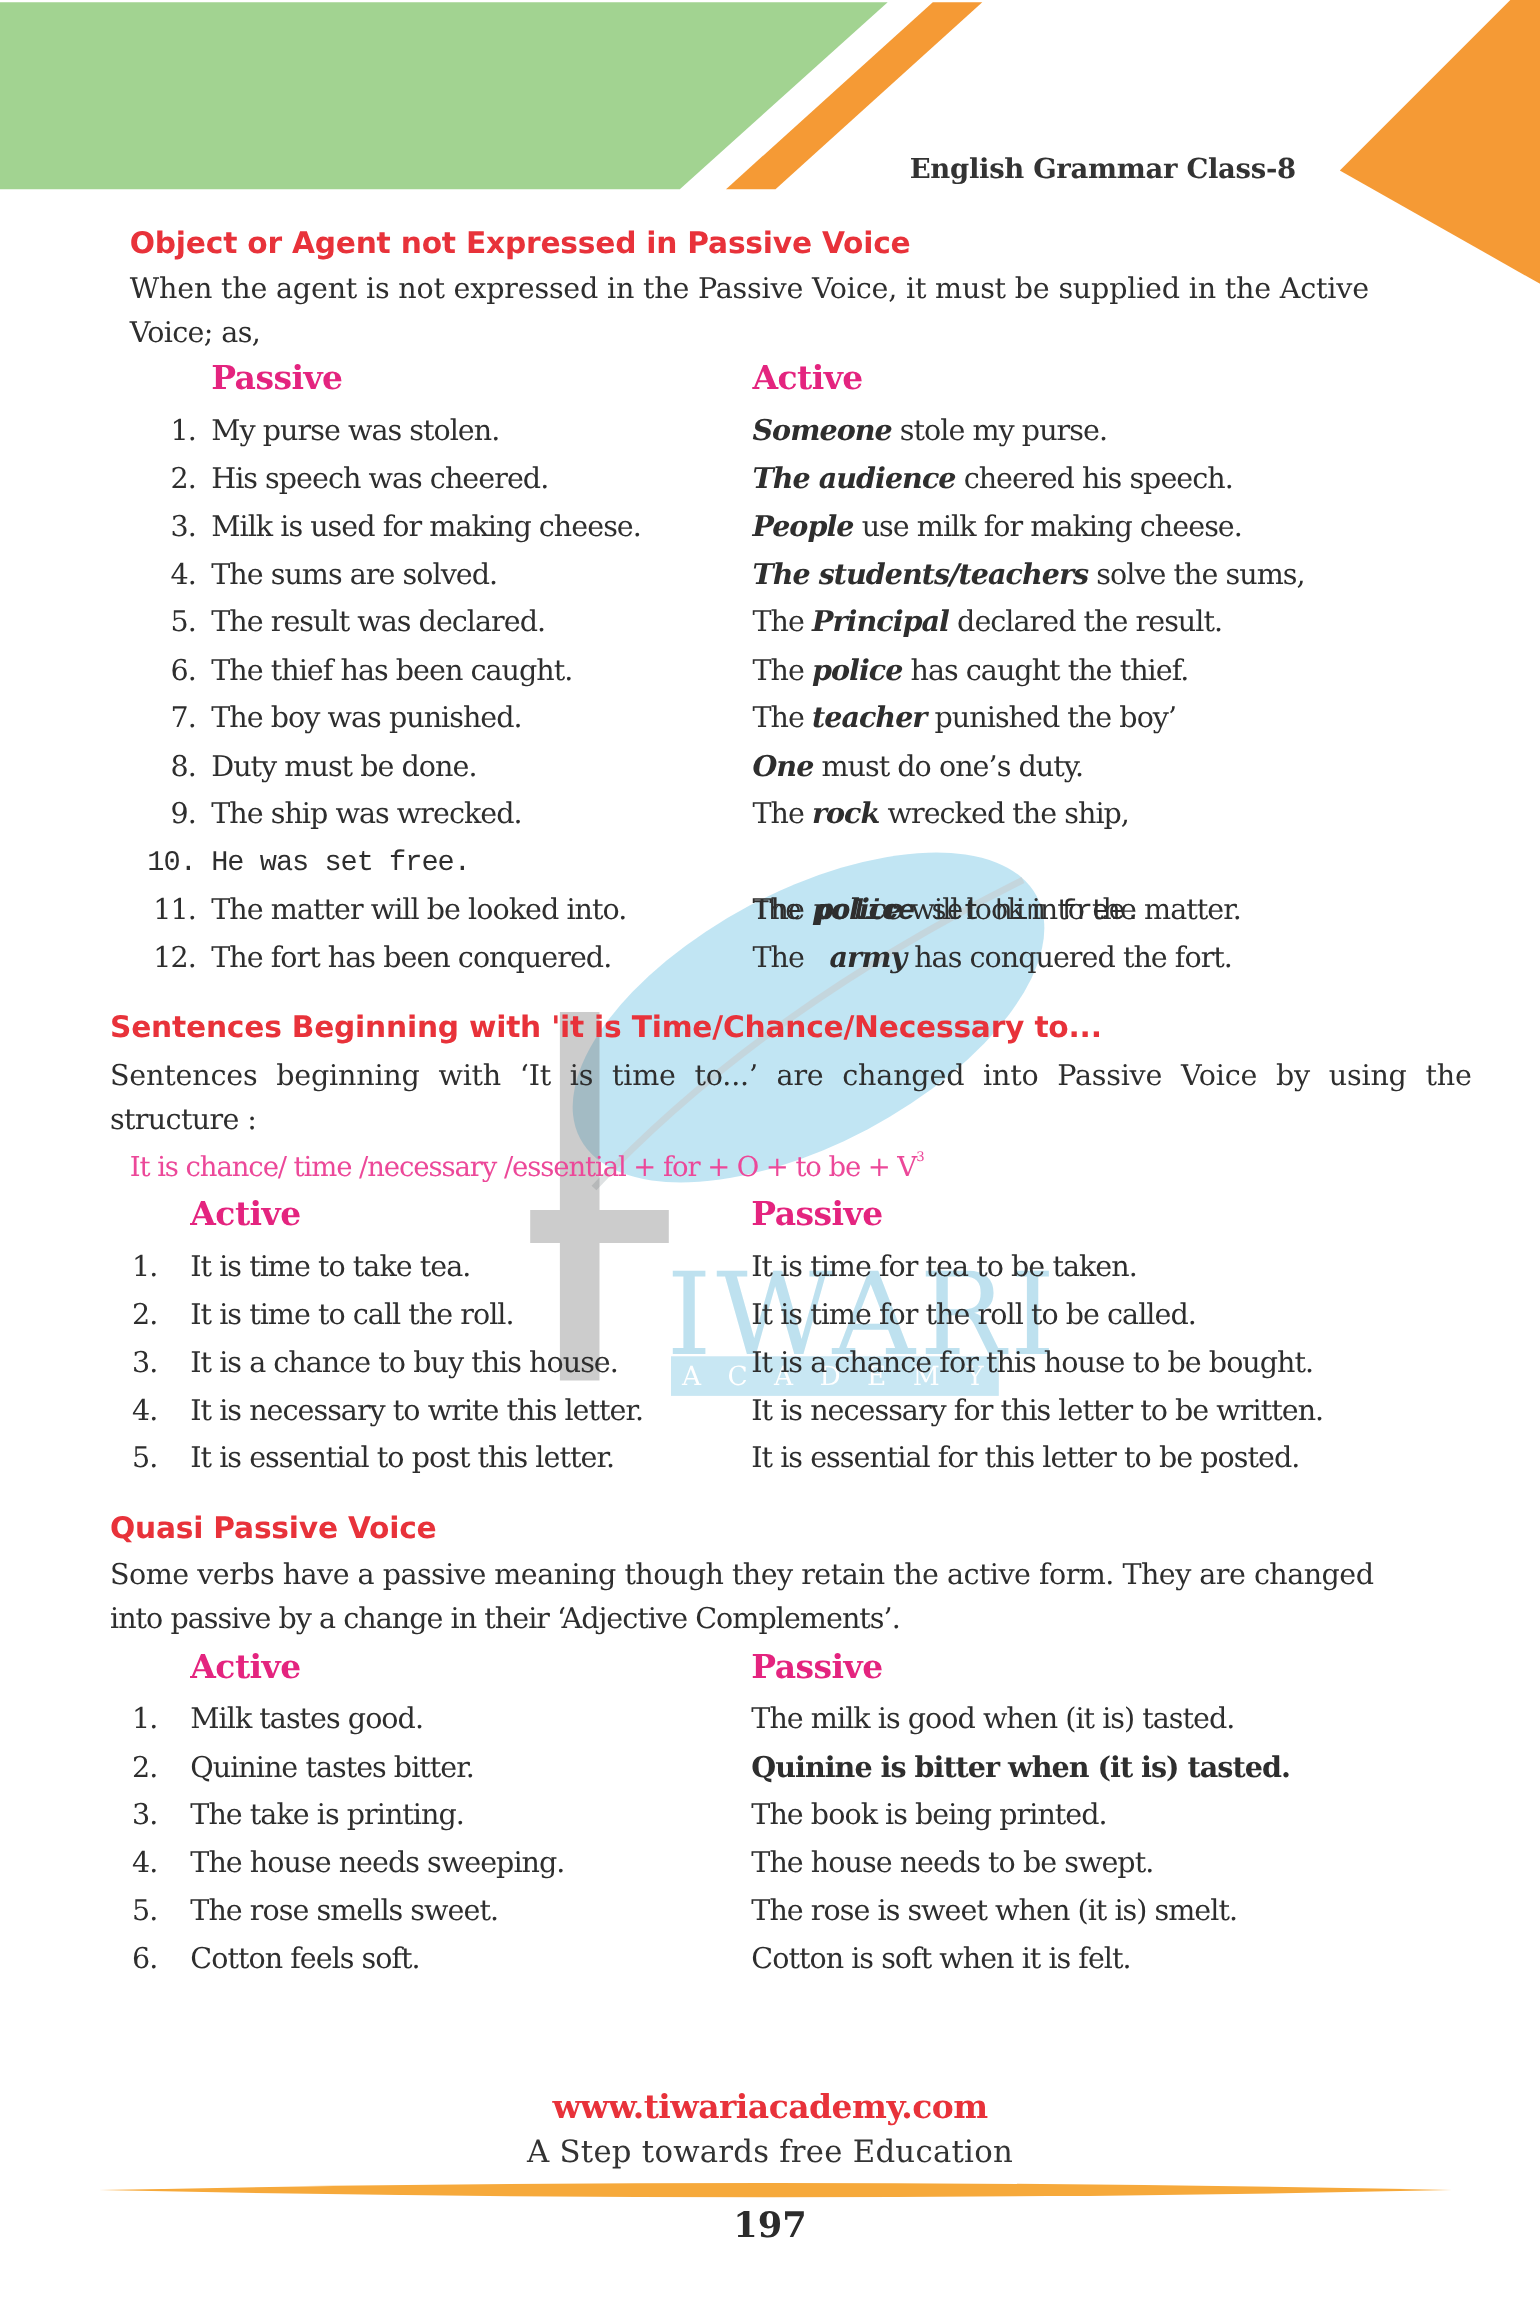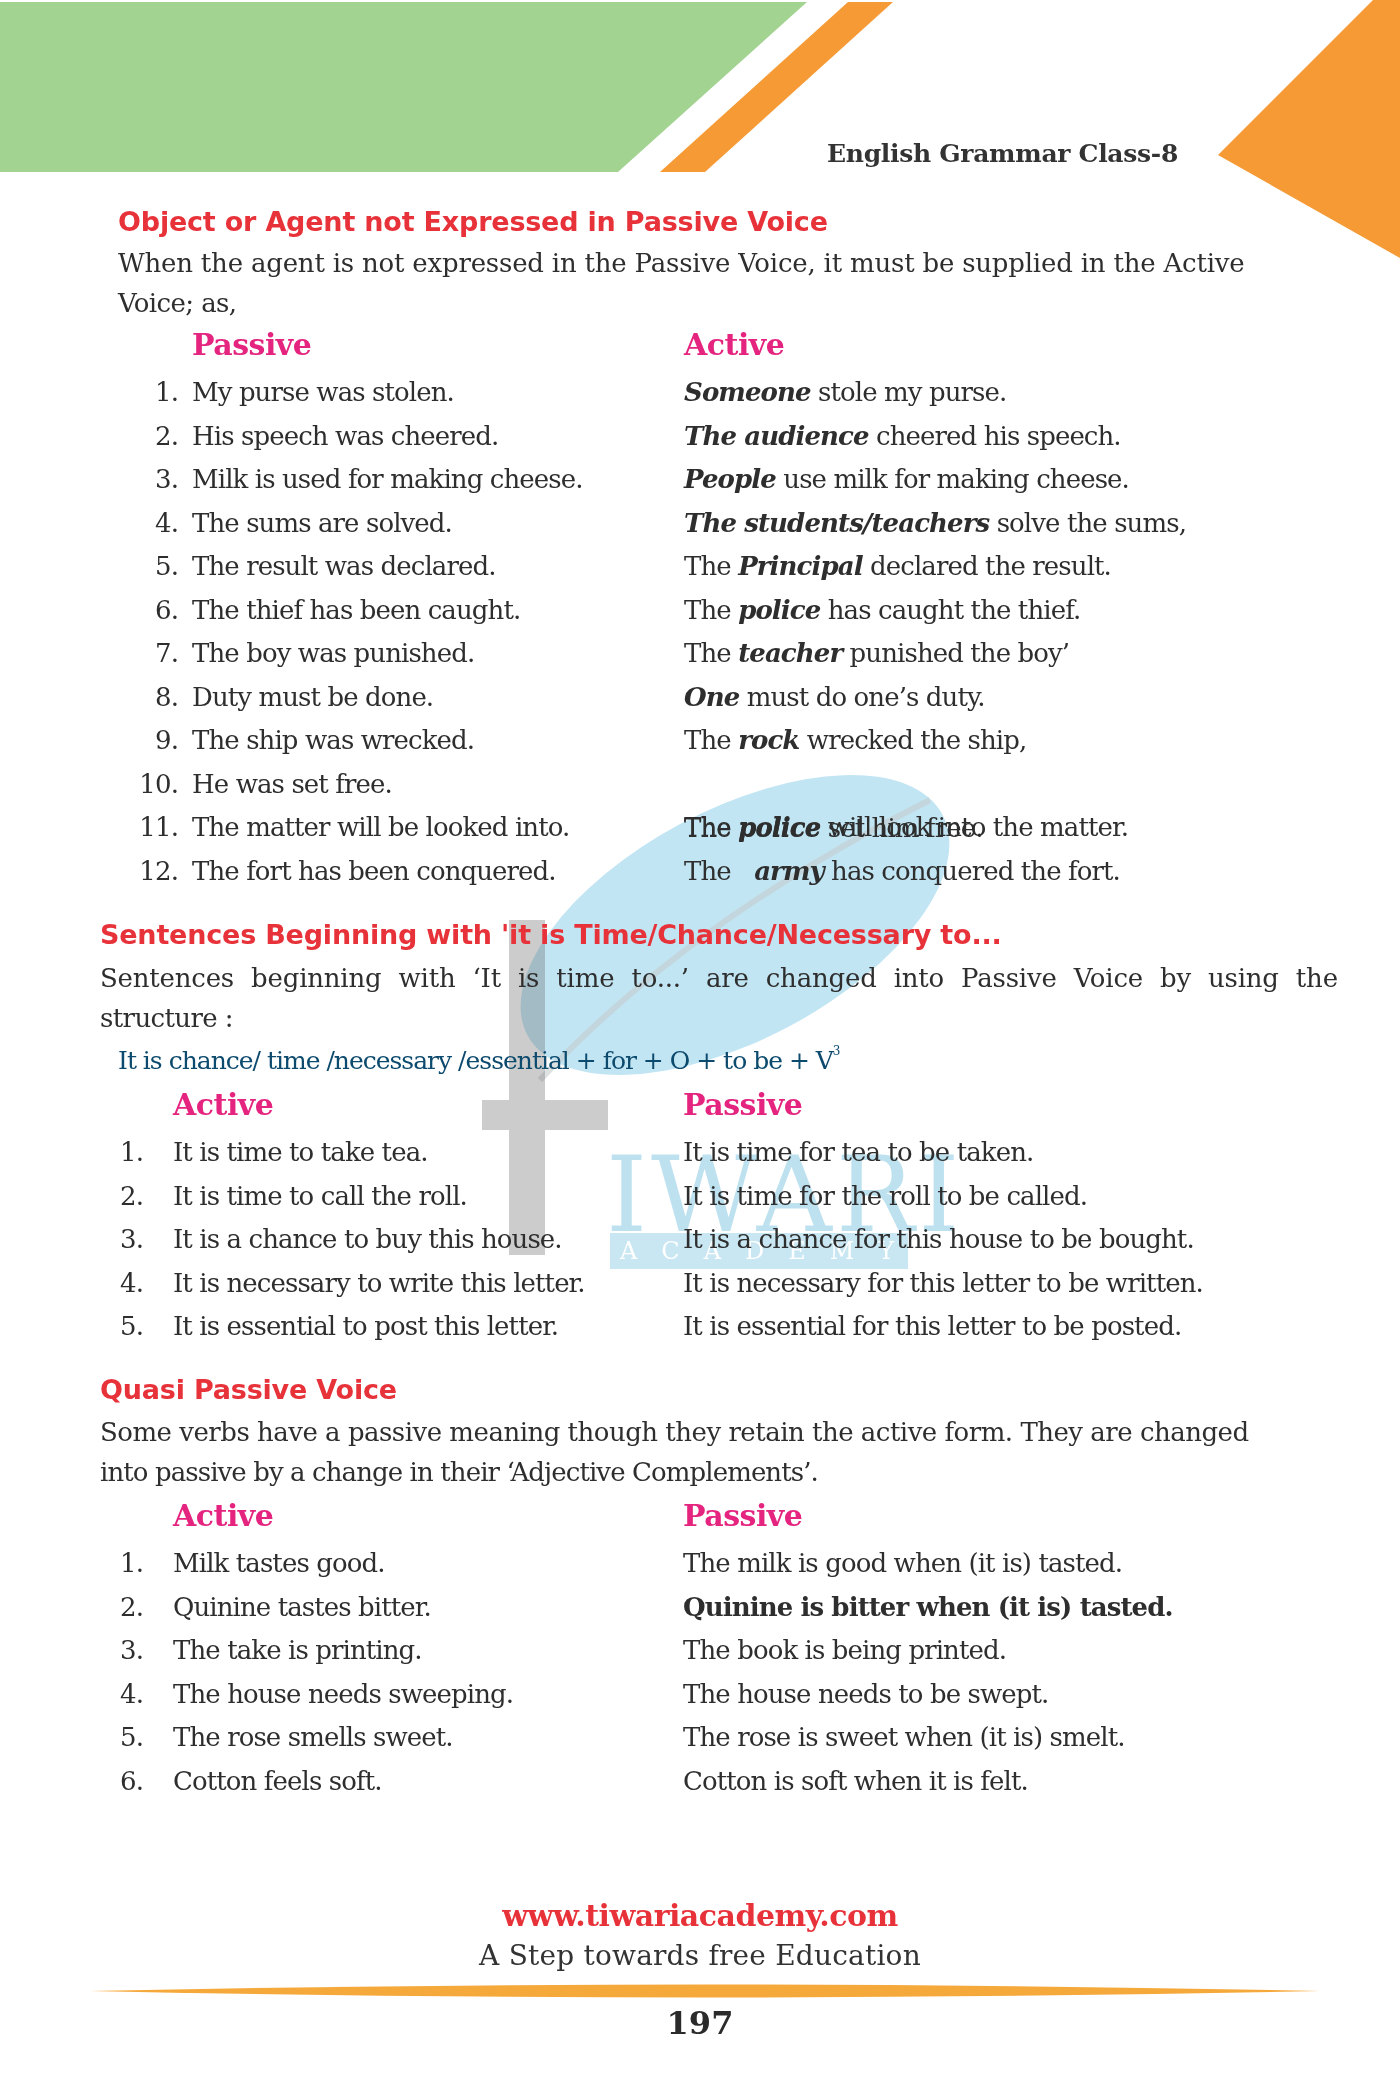--- a/index.html
+++ b/index.html
@@ -7,21 +7,21 @@
   svg.deco{position:absolute;left:0;top:0;}
   .hdr-title{position:absolute;left:827px;top:139px;font-family:"DejaVu Serif",serif;font-weight:bold;font-size:25px;color:#333;white-space:nowrap;letter-spacing:-0.3px;}
   .sec-h{position:absolute;font-family:"DejaVu Sans","Liberation Sans",sans-serif;font-weight:bold;font-size:27px;color:#e8323a;white-space:nowrap;letter-spacing:-0.2px;}
   .para{position:absolute;font-size:26px;line-height:40px;color:#2e2e2e;text-align:justify;letter-spacing:-0.6px;}
   .para .line{display:block;white-space:nowrap;}
   .colh{position:absolute;font-family:"DejaVu Serif",serif;font-weight:bold;font-size:30px;color:#e4247f;white-space:nowrap;letter-spacing:-0.5px;}
   .row{position:absolute;height:43px;font-size:26px;line-height:43px;white-space:nowrap;letter-spacing:-0.9px;color:#2e2e2e;}
   .num{position:absolute;text-align:right;}
   .txt{position:absolute;}
   .it{font-style:italic;font-weight:bold;}
-  .formula{position:absolute;font-size:25px;white-space:nowrap;letter-spacing:-1px;color:#0c4a6e;}
+  .formula{position:absolute;font-size:25px;white-space:nowrap;letter-spacing:-1px;color:#ec4899;}
   .formula sup{font-size:12px;vertical-align:14px;}
   .foot-url{position:absolute;left:0;width:1400px;top:1898px;text-align:center;font-family:"DejaVu Serif",serif;font-weight:bold;font-size:30px;color:#e8323a;letter-spacing:-0.5px;}
   .foot-tag{position:absolute;left:0;width:1400px;top:1939px;text-align:center;font-size:28px;color:#333;letter-spacing:0.2px;}
   .foot-page{position:absolute;left:0;width:1400px;top:2004px;text-align:center;font-weight:bold;font-size:32px;color:#2b2b2b;}
   .wm-iwari{position:absolute;left:606px;top:1140px;font-family:"DejaVu Serif",serif;font-size:104px;color:#a9d8ea;opacity:0.75;letter-spacing:4px;line-height:110px;}
   .wm-academy{position:absolute;left:610px;top:1233px;width:298px;height:36px;background:#bfe3f1;opacity:0.85;font-family:"DejaVu Serif",serif;font-size:24px;color:#ffffff;letter-spacing:24px;line-height:36px;padding-left:10px;box-sizing:border-box;white-space:nowrap;}
   .content{position:absolute;left:0;top:0;width:1400px;height:2100px;}
 </style>
 </head>
 <body>
@@ -97,21 +97,21 @@
       <div class="row" style="top: 675.5px; left: 0px; width: 1400px;">
         <span class="num" style="left: 0px; width: 178px;">8.</span>
         <span class="txt" style="left: 192px;">Duty must be done.</span>
         <span class="txt" style="left: 684px;"><span style="white-space: pre;"></span><span class="it" style="white-space: pre;">One</span><span style="white-space: pre;"> must do one’s duty.</span></span>
       </div>
       <div class="row" style="top: 719px; left: 0px; width: 1400px;">
         <span class="num" style="left: 0px; width: 178px;">9.</span>
         <span class="txt" style="left: 192px;">The ship was wrecked.</span>
         <span class="txt" style="left: 684px;"><span style="white-space: pre;">The </span><span class="it" style="white-space: pre;">rock</span><span style="white-space: pre;"> wrecked the ship,</span></span>
       </div>
-      <div class="row" style="top: 762.5px; left: 0px; width: 1120px;">
+      <div class="row" style="top: 762.5px; left: 0px; width: 1120px; font-family: Liberation Mono, monospace;">
         <span class="num" style="left: 0px; width: 178px;">10.</span>
         <span class="txt" style="left: 192px;">He was set free.</span>
         <span class="txt" style="left: 684px; margin-top: 44px;"><span style="white-space: pre;">The </span><span class="it" style="white-space: pre;">police</span><span style="white-space: pre;"> set him free.</span></span>
       </div>
       <div class="row" style="top: 806px; left: 0px; width: 1400px;">
         <span class="num" style="left: 0px; width: 178px;">11.</span>
         <span class="txt" style="left: 192px;">The matter will be looked into.</span>
         <span class="txt" style="left: 684px;"><span style="white-space: pre;">The </span><span class="it" style="white-space: pre;">police</span><span style="white-space: pre;"> will look into the matter.</span></span>
       </div>
       <div class="row" style="top: 849.5px; left: 0px; width: 1400px;">

